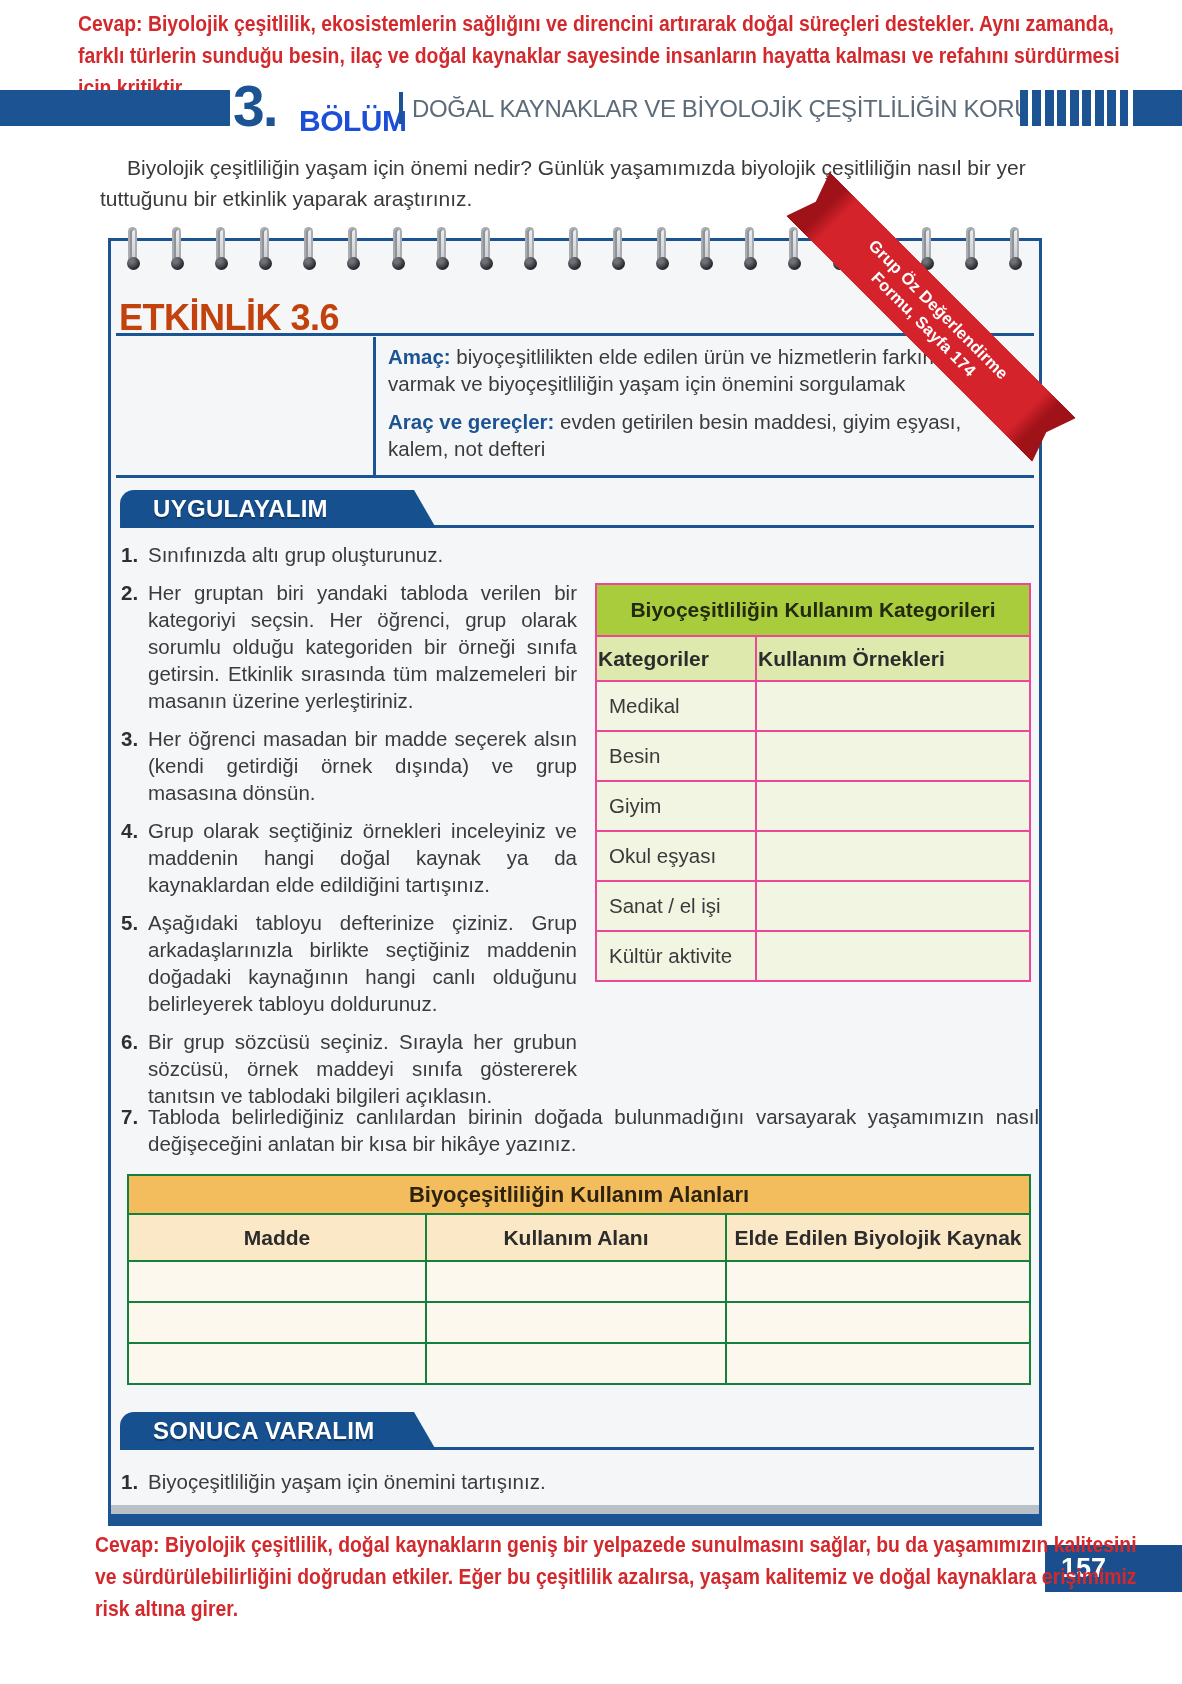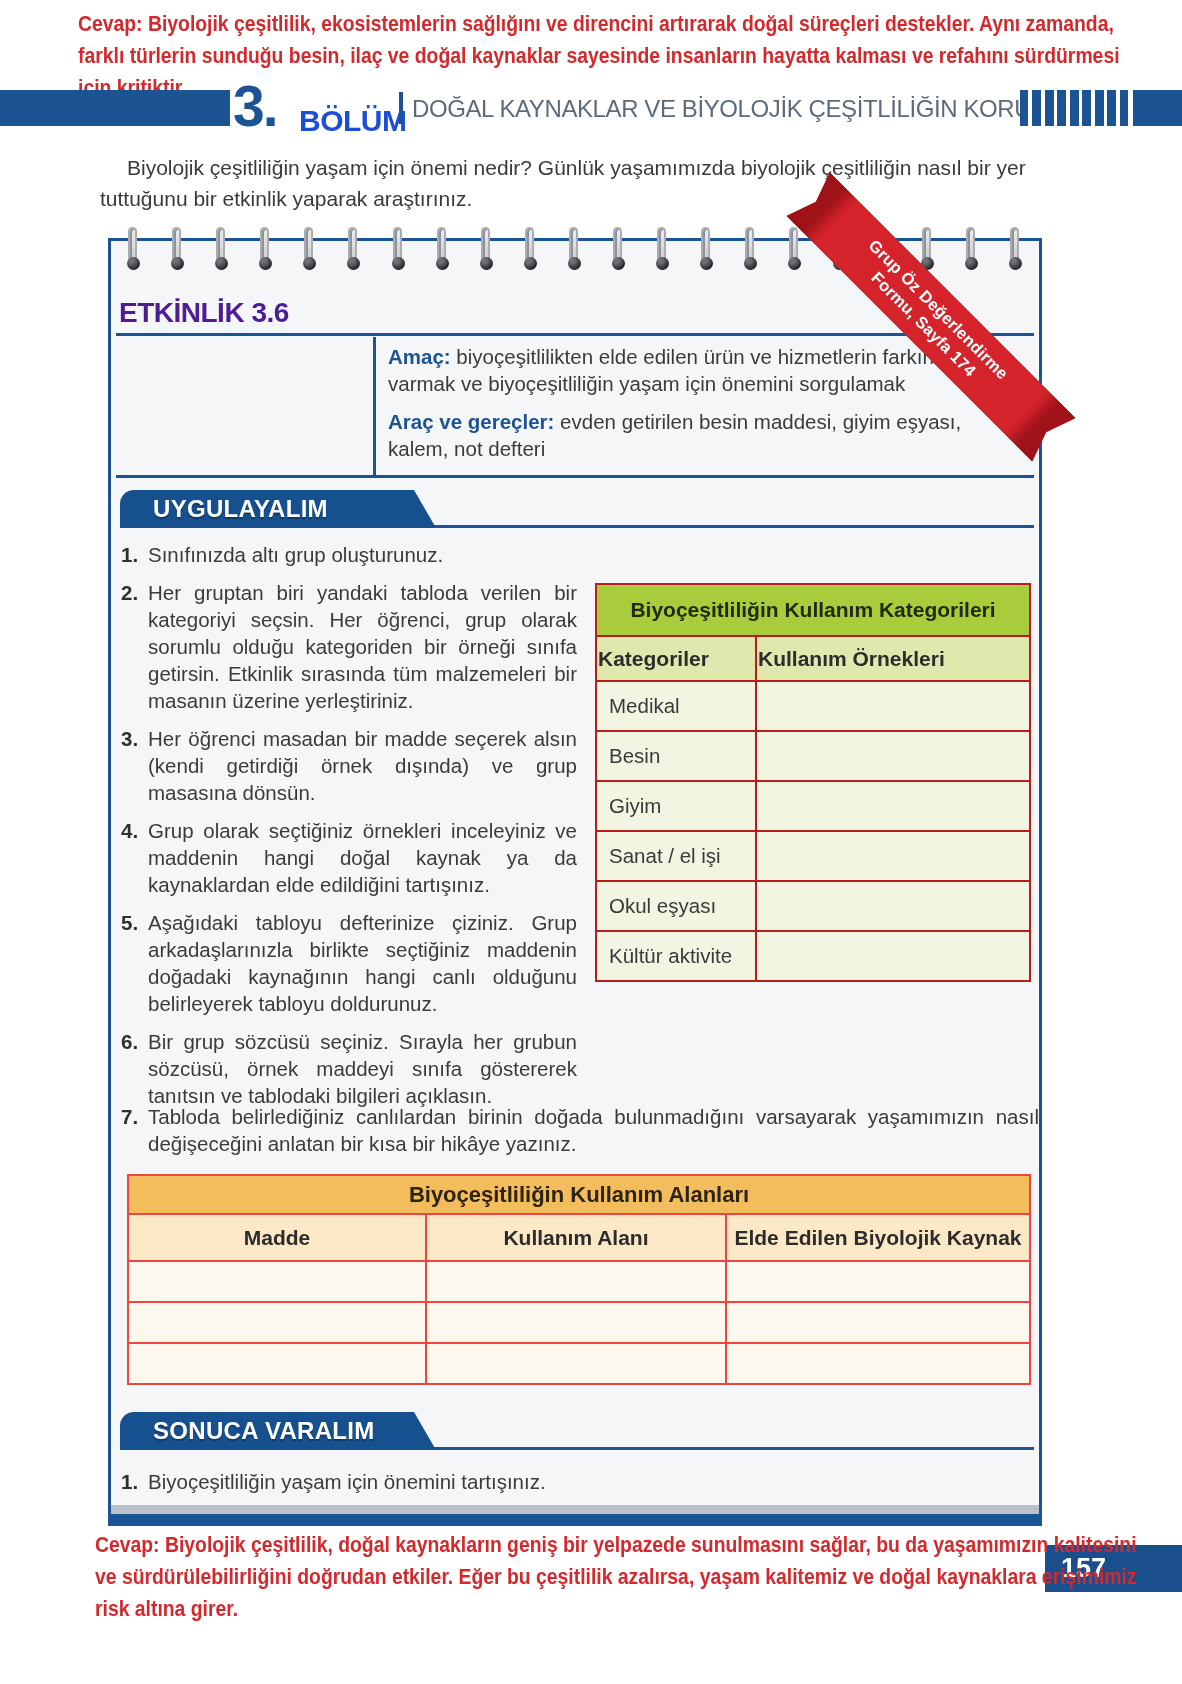--- a/index.html
+++ b/index.html
@@ -44,21 +44,21 @@
   
   .ribbon{
     position:absolute; left:646px; top:45px; width:348px; height:62px; z-index:6;
     transform:rotate(45deg);
     background:linear-gradient(90deg,#9e1218 0 22px,#d5232c 40px calc(100% - 40px),#9e1218 calc(100% - 22px));
     clip-path:polygon(0 0,100% 0,calc(100% - 11px) 50%,100% 100%,0 100%,11px 50%);
     display:flex; flex-direction:column; justify-content:center; text-align:center;
     color:#fff; font-size:16.5px; font-weight:700; line-height:21px; letter-spacing:.2px;
   }
   
-  .act-code{position:absolute; left:8px; top:56px; font-size:28px; font-weight:800; color:#4c1d95; letter-spacing:-.5px;}
+  .act-code{position:absolute; left:8px; top:56px; font-size:36px; font-weight:800; color:#c2410c; letter-spacing:-.5px;}
   .rule-1{top:92px; left:5px; width:918px; height:2.5px;}
   .act-title{position:absolute; left:8px; top:100px; width:252px; font-size:31px; font-weight:700; color:#2b5c90; line-height:43px; letter-spacing:-.5px;}
   .vdiv{position:absolute; left:262px; top:96px; width:3px; height:139px; background:#1c5392;}
   .goal{position:absolute; left:277px; top:102px; width:620px; font-size:20.5px; line-height:27px; color:#3b3b3b;}
   .goal p{margin:0 0 11px 0;}
   .goal .lbl{color:#1c5392; font-weight:700;}
   .rule-2{top:234px; left:5px; width:918px; height:2.5px;}
   
   .banner{
     position:absolute; left:9px; width:316px; height:38px; background:#17508f; z-index:2;
@@ -73,27 +73,27 @@
   .rule-4{top:1206px; left:9px; width:914px; height:2.5px; z-index:1;}
   
   .steps{position:absolute; left:10px; top:300px; width:456px;}
   .step{display:flex; margin-bottom:11px; font-size:20.5px; line-height:27px;}
   .step .num{width:27px; flex:none; font-weight:700; color:#2f2f2f;}
   .step .txt{flex:1; text-align:justify; color:#3b3b3b;}
   .step7{position:absolute; left:10px; top:862px; width:918px;}
   .conclusion-item{position:absolute; left:10px; top:1227px; width:900px;}
   
   .table-green{position:absolute; left:484px; top:342px; width:434px; border-collapse:collapse; table-layout:fixed;}
-  .table-green td,.table-green th{border:2px solid #b91c1c; box-sizing:border-box;}
+  .table-green td,.table-green th{border:2px solid #ec4899; box-sizing:border-box;}
   .table-green .t-title td{height:52px; background:#a9cc3d; text-align:center; font-size:21px; font-weight:700; color:#232a10;}
   .table-green .t-head td{height:45px; background:#dde9ad; text-align:left; font-size:21px; font-weight:700; color:#2c2c2c;}
   .table-green .t-row td{height:50px; background:#f3f5e3; font-size:20.5px; color:#3a3a3a; padding-left:12px;}
   
   .table-orange{position:absolute; left:16px; top:933px; width:902px; border-collapse:collapse; table-layout:fixed;}
-  .table-orange td{border:2px solid #ef4444; box-sizing:border-box;}
+  .table-orange td{border:2px solid #15803d; box-sizing:border-box;}
   .table-orange .t-title td{height:39px; background:#f3bd5d; text-align:center; font-size:22px; font-weight:700; color:#2d230e;}
   .table-orange .t-head td{height:47px; background:#fbe8c6; text-align:center; font-size:21px; font-weight:700; color:#2c2c2c;}
   .table-orange .t-row td{height:41px; background:#fdf8ed;}
   
   .page-badge{
     position:absolute; left:1045px; top:1545px; width:137px; height:47px; background:#1b4e8c;
     color:#fff; font-size:27px; font-weight:700; line-height:47px; padding-left:16px; box-sizing:border-box; z-index:5;
   }
 </style>
 </head>
@@ -211,25 +211,25 @@
           </tr>
       <tr class="t-row">
             <td>Besin</td>
             <td></td>
           </tr>
       <tr class="t-row">
             <td>Giyim</td>
             <td></td>
           </tr>
       <tr class="t-row">
+            <td>Okul eşyası</td>
+            <td></td>
+          </tr>
+      <tr class="t-row">
             <td>Sanat / el işi</td>
-            <td></td>
-          </tr>
-      <tr class="t-row">
-            <td>Okul eşyası</td>
             <td></td>
           </tr>
       <tr class="t-row">
             <td>Kültür aktivite</td>
             <td></td>
           </tr>
     </tbody>
       </table>
 
     <table class="table-orange">

